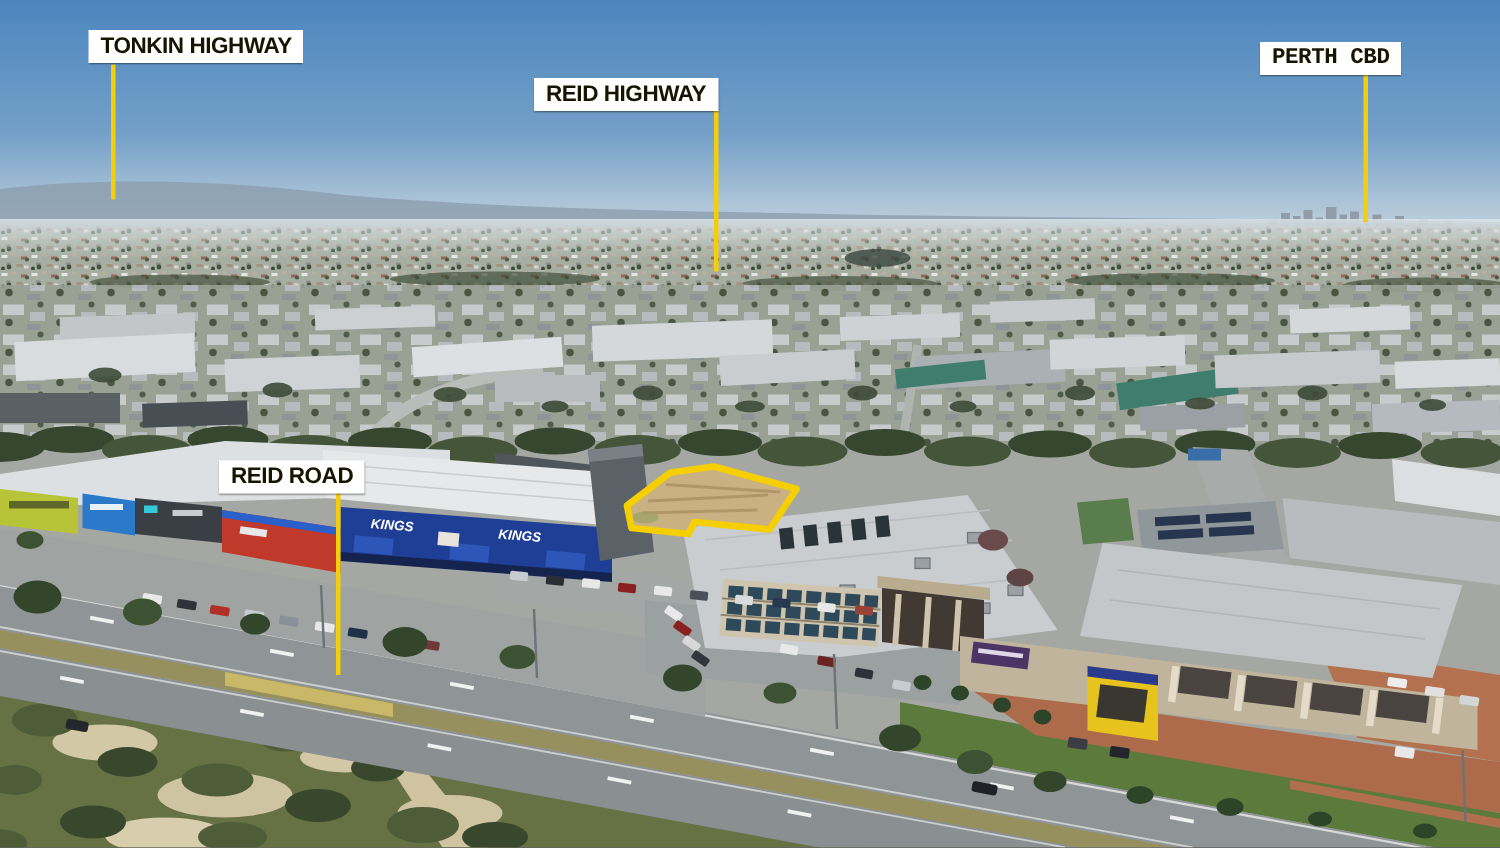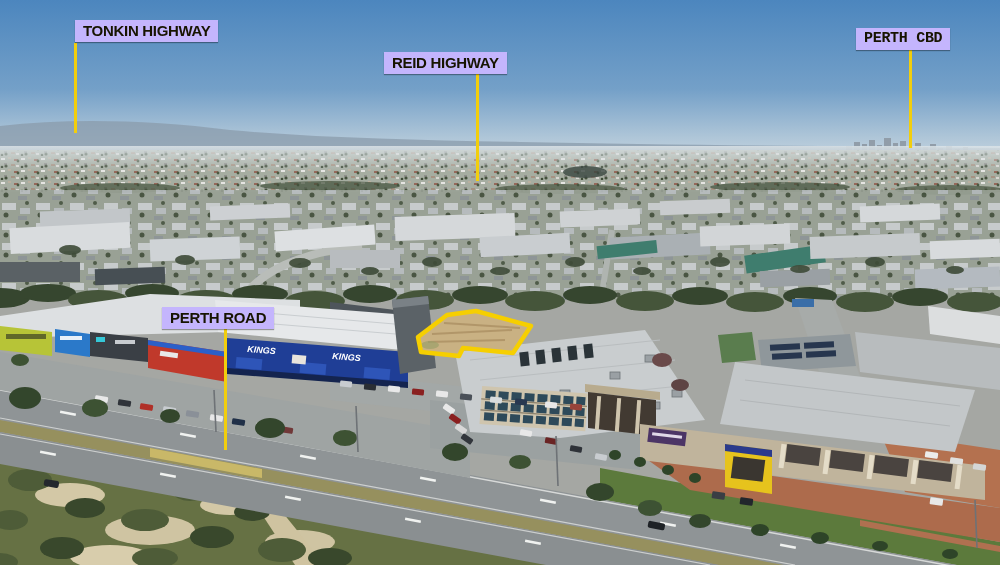--- a/index.html
+++ b/index.html
@@ -2,24 +2,24 @@
 <html><head>
 <meta charset="utf-8">
 <style>
   html,body{margin:0;padding:0;background:#222;}
   .photo{
     position:relative;width:1000px;height:565px;overflow:hidden;
     font-family:"Liberation Sans",sans-serif;background:#9aa096;
   }
   .photo svg{position:absolute;left:0;top:0;}
   .anno-label{
-    position:absolute;background:#c4b5fd;color:#171400;
+    position:absolute;background:#ffffff;color:#171400;
     font-weight:bold;font-size:15px;line-height:20px;
     padding:1px 8px;letter-spacing:-0.3px;white-space:nowrap;
-    box-shadow:0 1px 1px rgba(0,0,0,.35);z-index:5;margin-left:16px;
+    box-shadow:0 1px 1px rgba(0,0,0,.35);z-index:5;
   }
   .anno-line{position:absolute;width:3px;background:#F2CE0D;z-index:4;}
 </style>
 </head>
 <body>
 
 <div class="photo">
 
 <svg width="1000" height="565" viewBox="0 0 1000 565">
   <defs>
@@ -460,16 +460,16 @@
     <line x1="975" y1="500" x2="977" y2="548"></line>
   </g>
 </svg>
 
   <div class="anno-line" style="left:74px;top:43px;height:90px;"></div>
   <div class="anno-line" style="left:476px;top:74px;height:107px;"></div>
   <div class="anno-line" style="left:909px;top:49px;height:99px;"></div>
   <div class="anno-line" style="left:224px;top:327px;height:123px;"></div>
 
   <div class="anno-label" style="left:59px;top:20px;">TONKIN HIGHWAY</div>
-  <div class="anno-label" style="left:368px;top:52px;">REID HIGHWAY</div>
+  <div class="anno-label" style="left:356px;top:52px;">REID HIGHWAY</div>
   <div class="anno-label" style="left:840px;top:28px;font-family:Liberation Mono, monospace;">PERTH CBD</div>
-  <div class="anno-label" style="left:146px;top:307px;">PERTH ROAD</div>
+  <div class="anno-label" style="left:146px;top:307px;">REID ROAD</div>
 </div>
 
 </body></html>

